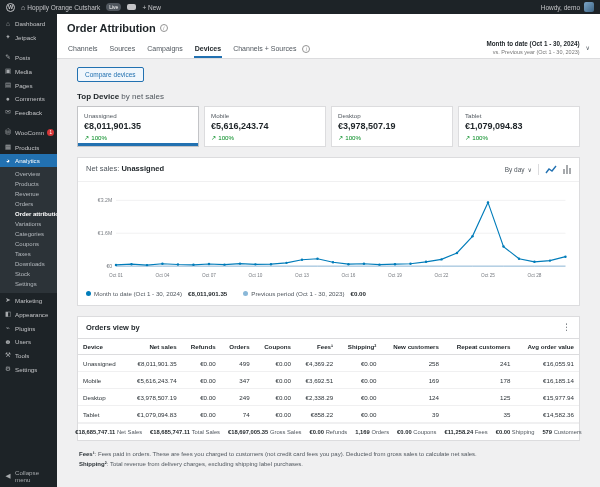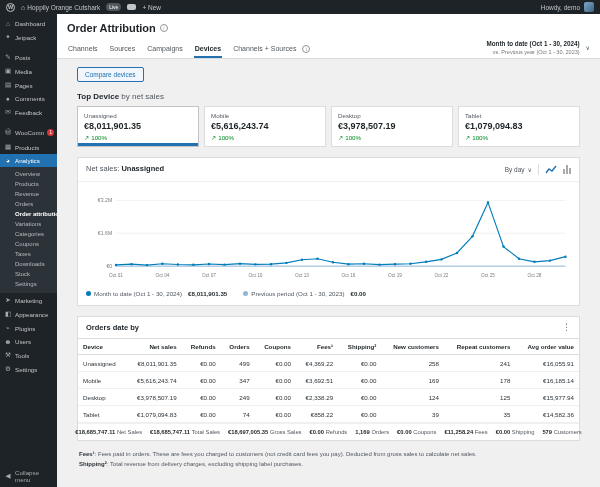--- a/index.html
+++ b/index.html
@@ -360,21 +360,21 @@
           <span class="legend-item">
             <span class="legend-dot" style="background: rgb(138, 184, 216);"></span>
             <span>Previous period (Oct 1 - 30, 2023)</span>
             <b class="legend-value">€0.00</b>
           </span>
         </div>
     </div>
 
     <div class="panel">
       <div class="table-head">
-        <span class="table-title">Orders date by</span>
+        <span class="table-title">Orders view by</span>
         <span class="kebab">⋮</span>
       </div>
       <table class="report">
         <thead>
             <tr>
               <th class="col-left">Device</th>
               <th>Net sales</th>
               <th>Refunds</th>
               <th>Orders</th>
               <th>Coupons</th>

